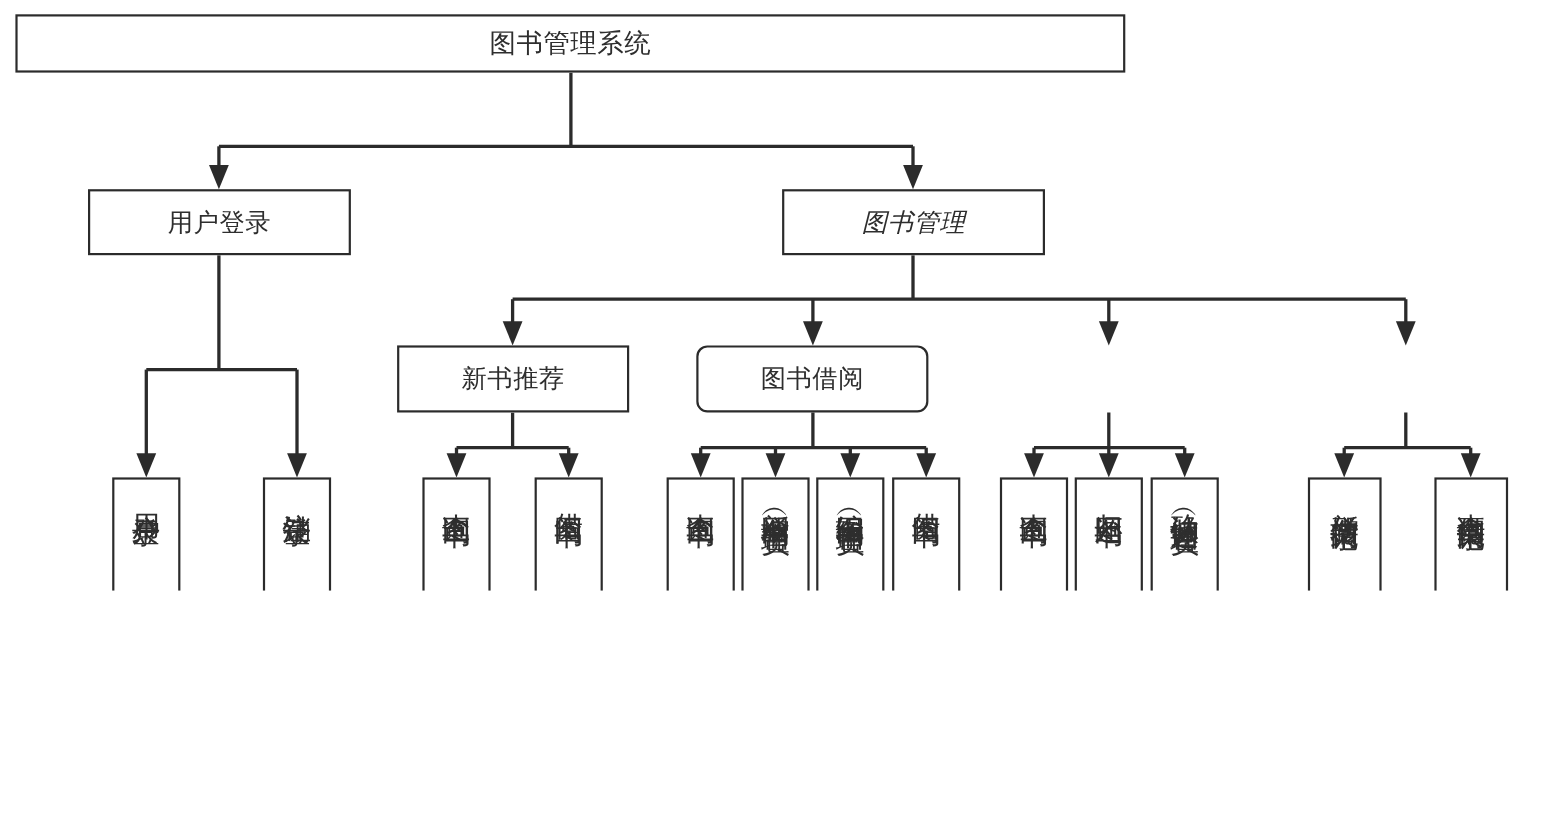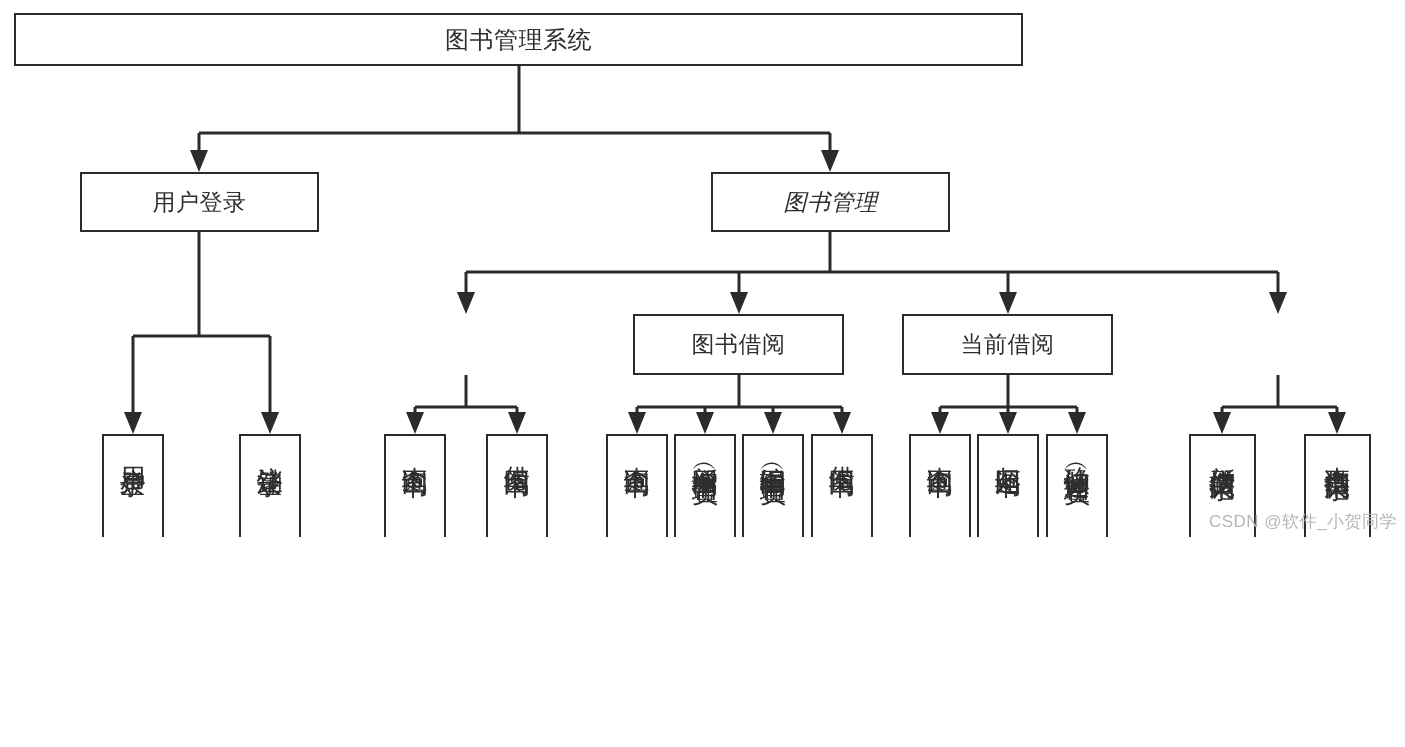--- a/index.html
+++ b/index.html
@@ -148,25 +148,25 @@
     <span class="node-label">图书管理系统</span>
   </div>
 
   <div class="node h-node" style="left:80px; top:172px; width:239px; height:60px;">
     <span class="node-label">用户登录</span>
   </div>
   <div class="node h-node" style="left:711px; top:172px; width:239px; height:60px;font-style:italic;">
     <span class="node-label">图书管理</span>
   </div>
 
-  <div class="node h-node" style="left:633px; top:314px; width:211px; height:61px;">
+  <div class="node h-node" style="left:361px; top:314px; width:211px; height:61px;">
+    <span class="node-label">新书推荐</span>
+  </div>
+  <div class="node h-node" style="left:633px; top:314px; width:211px; height:61px;border-radius:10px;">
     <span class="node-label">图书借阅</span>
-  </div>
-  <div class="node h-node" style="left:902px; top:314px; width:211px; height:61px;">
-    <span class="node-label">当前借阅</span>
   </div>
 
   <div class="node v-node" style="left:102px; top:434px; width:62px; height:301px;">
     <span class="node-label">用户登录</span>
   </div>
   <div class="node v-node" style="left:239px; top:434px; width:62px; height:301px;">
     <span class="node-label">注销登录</span>
   </div>
 
   <div class="node v-node" style="left:384px; top:434px; width:62px; height:301px;">
@@ -199,15 +199,14 @@
     <span class="node-label">确认归还（管理员）</span>
   </div>
 
   <div class="node v-node" style="left:1189px; top:434px; width:67px; height:301px;">
     <span class="node-label">新增借阅记录</span>
   </div>
   <div class="node v-node" style="left:1304px; top:434px; width:67px; height:301px;">
     <span class="node-label">查询借阅记录</span>
   </div>
 
-  <div id="watermark">CSDN @软件_小贺同学</div>
 
 </div>
 
 </body></html>

